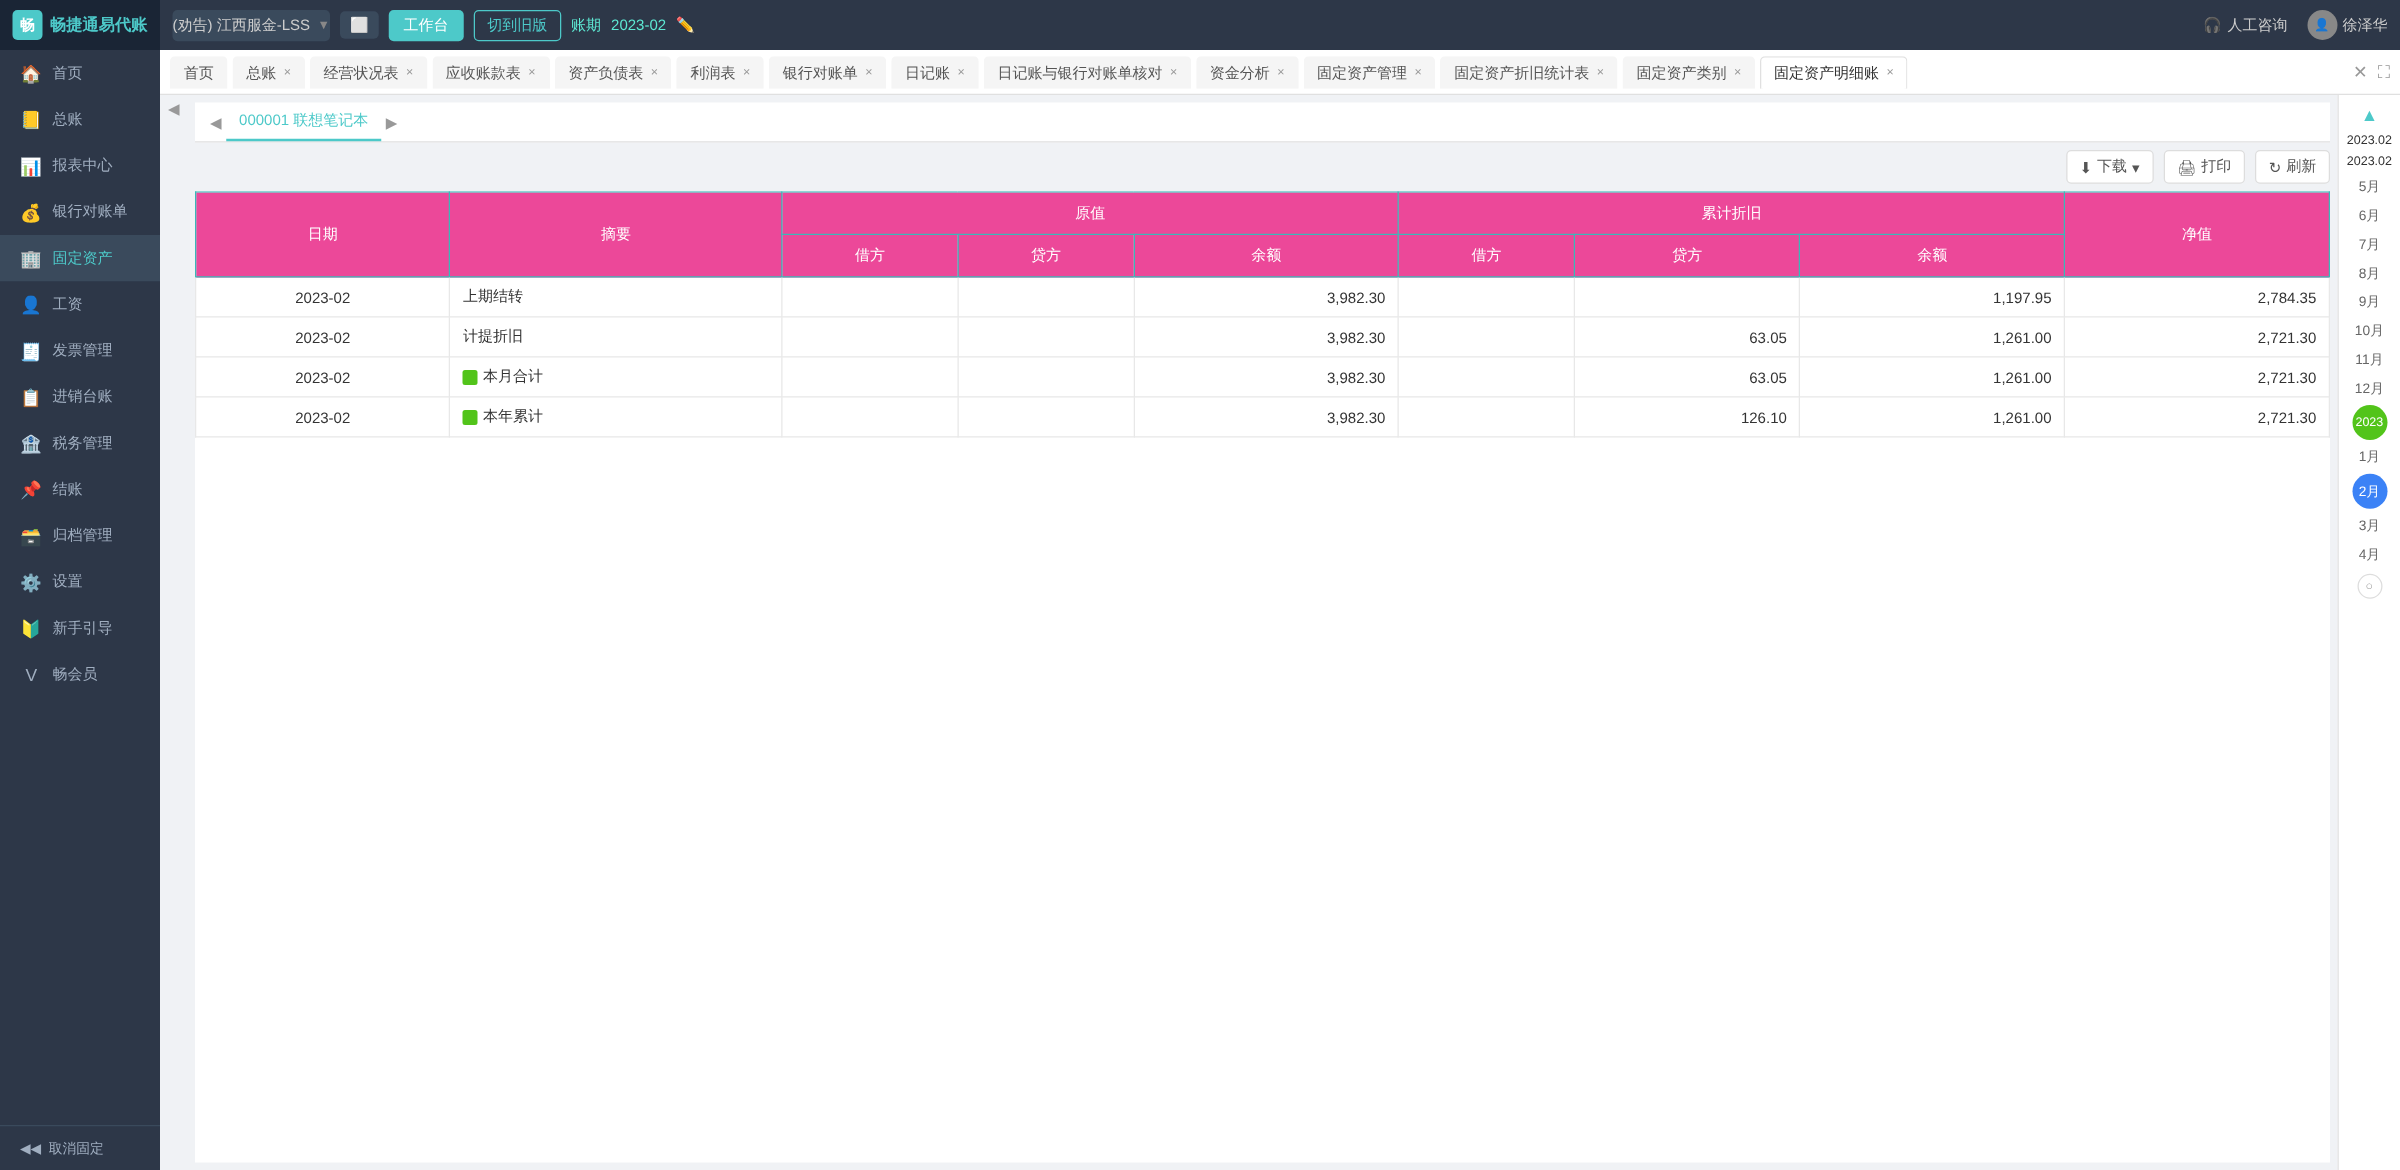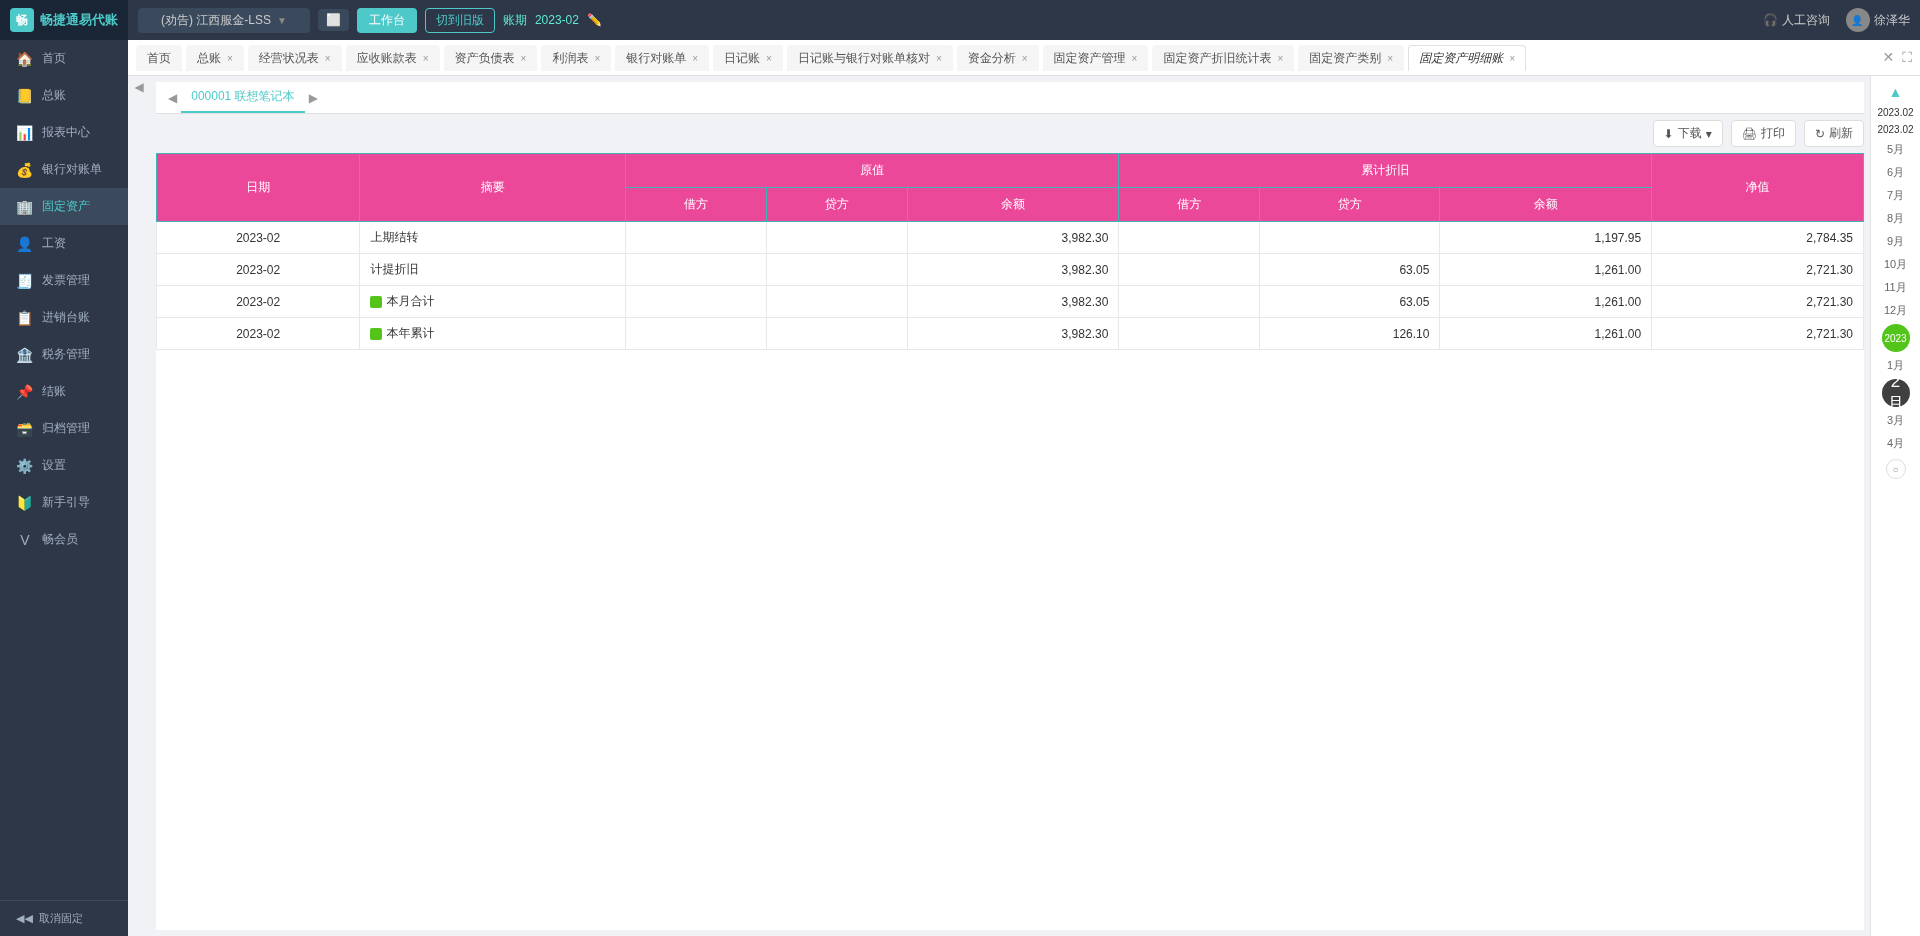--- a/index.html
+++ b/index.html
@@ -70,21 +70,21 @@
       height: 40px;
       background: #2d3748;
       display: flex;
       align-items: center;
       padding: 0 10px;
       gap: 8px;
     }
     .topbar-company {
       background: #3a4a5c;
       color: #ccc;
-      padding: 4px 23px;
+      padding: 4px 0;
       border-radius: 4px;
       font-size: 12px;
       display: flex;
       align-items: center;
       gap: 6px;
       cursor: pointer;
     }
     .topbar-company .chevron { color: #888; font-size: 10px; }
     .topbar-copy-btn {
       background: #3a4a5c;
@@ -165,21 +165,20 @@
       border: 1px solid transparent;
       border-bottom: none;
       background: #f5f5f5;
       margin-right: 2px;
     }
     .tab-item.active {
       background: #fff;
       border-color: #e0e0e0;
       color: #333;
       font-weight: 500;
-      font-style: italic;
     }
     .tab-item .close-x {
       font-size: 10px;
       color: #999;
       cursor: pointer;
       margin-left: 2px;
     }
     .tabbar-actions {
       margin-left: auto;
       display: flex;
@@ -326,30 +325,30 @@
     }
     .month-label {
       font-size: 11px;
       color: #666;
       padding: 4px 2px;
       cursor: pointer;
       text-align: center;
       width: 100%;
     }
     .month-label.active {
-      background: #404040;
+      background: #3b82f6;
       color: white;
       border-radius: 50%;
       width: 28px;
       height: 28px;
       display: flex;
       align-items: center;
       justify-content: center;
       margin: 2px auto;
-      font-size: 17px;
+      font-size: 11px;
     }
     .month-label.year-marker {
       background: #52c41a;
       color: white;
       border-radius: 50%;
       width: 28px;
       height: 28px;
       display: flex;
       align-items: center;
       justify-content: center;

